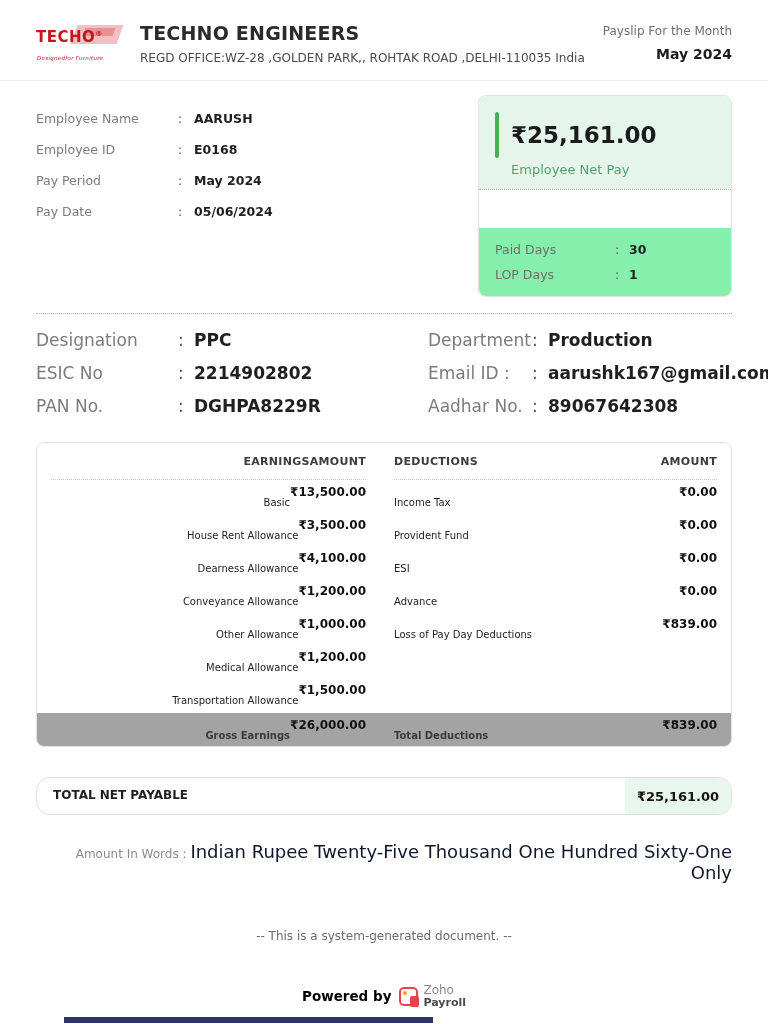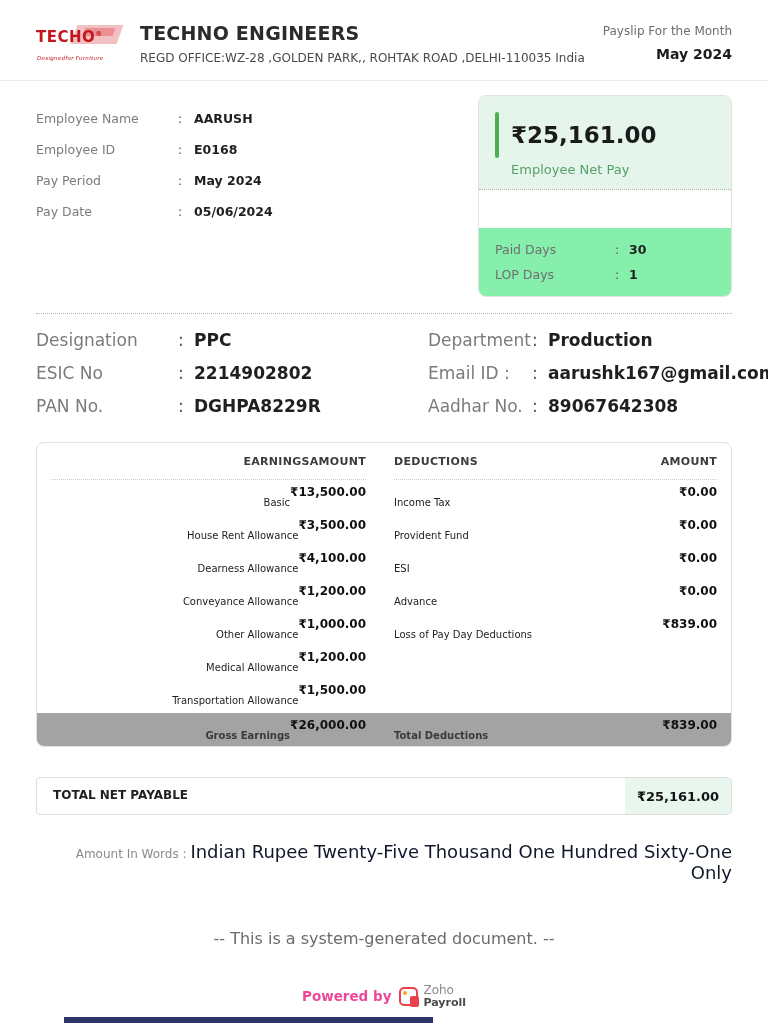--- a/index.html
+++ b/index.html
@@ -81,36 +81,36 @@
   .dot-row .half-l { border-bottom:1px dotted #b9cede; margin-right:18px; flex-basis:calc(50% - 18px); }
   .dot-row .half-r { border-bottom:1px dotted #b9cede; margin-left:10px; flex-basis:calc(50% - 10px); }
   .trow { display:flex; height:33px; align-items:center; }
   .t-name { font-size:10px; color:#222;margin-top:12px; }
   .t-amt { font-size:12px; font-weight:700; color:#101010; }
   .totals-row { display:flex; height:33px; align-items:center; background:#a3a3a3;
                 margin:2px -14px 0 -14px; padding:0 14px; }
   .totals-row .t-name { font-weight:700; color:#3a3a3a; }
 
   
-  .payable-card { margin-top:30px; border:1px solid #dedede; border-radius:4px;
+  .payable-card { margin-top:30px; border:1px solid #dedede; border-radius:14px;
                   display:flex; overflow:hidden; }
   .payable-left { flex:1 1 auto; padding:10px 16px 12px 16px; }
   .payable-title { font-size:12px; font-weight:700; color:#1f1f1f; }
   .payable-sub { font-size:12px; color:#7b7b7b; margin-top:4px; }
   .payable-amount { flex:0 0 106px; background:#e9f6ee; display:flex; align-items:center;
                     justify-content:center; font-size:13px; font-weight:700; color:#141414; }
 
   
   .words-row { text-align:right; margin-top:26px; font-size:12px; }
   .words-label { color:#8a8a8a; }
   .words-value { color:#0f172a; font-weight:400; font-size:18px; }
-  .system-note { text-align:center; margin-top:46px; font-size:16px; color:#6b6b6b; }
+  .system-note { text-align:center; margin-top:46px; font-size:12px; color:#6b6b6b; }
   .powered { position:absolute; left:0; right:0; top:984px; display:flex;
              align-items:center; justify-content:center; }
-  .powered-text { font-size:13.5px; font-weight:600; color:#ec4899; margin-right:8px; }
+  .powered-text { font-size:13.5px; font-weight:600; color:#000000; margin-right:8px; }
   .zoho-icon { width:19px; height:19px; border:2px solid #e8424d; border-radius:5px;
                position:relative; margin-right:5px; flex:0 0 19px; background:#fff; }
   .zoho-icon .dot { position:absolute; left:2px; top:2px; width:4px; height:4px;
                     border-radius:50%; background:#f5a623; }
   .zoho-icon .tab { position:absolute; right:-3px; bottom:-3px; width:9px; height:11px;
                     background:#e8424d; border-radius:2px; }
   .zoho-text { display:flex; flex-direction:column; line-height:1; }
   .zoho-top { font-size:12px; color:#8a8a8a; }
   .zoho-bottom { font-size:11px; font-weight:600; color:#4a4a4a; margin-top:1px; }
   .bottom-bar { position:absolute; left:64px; top:1017px; width:369px; height:6px;

